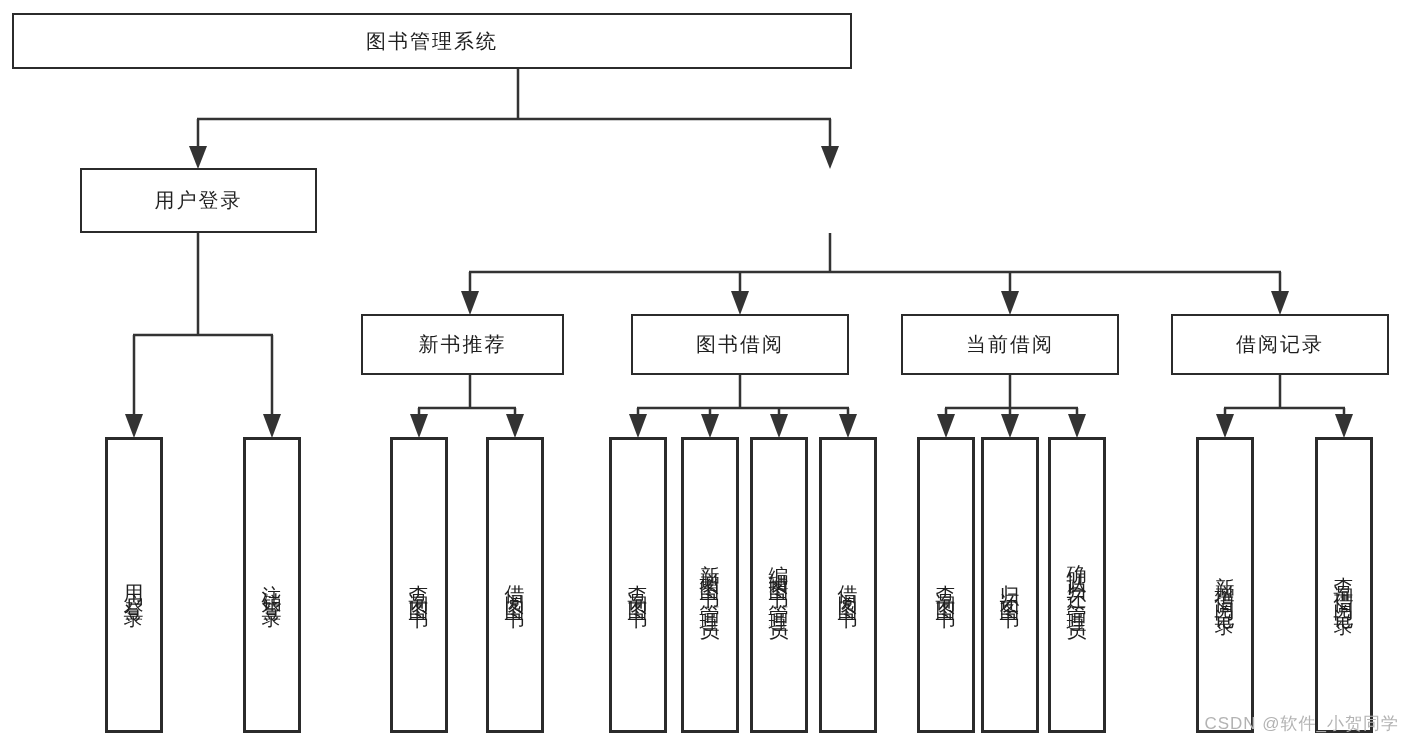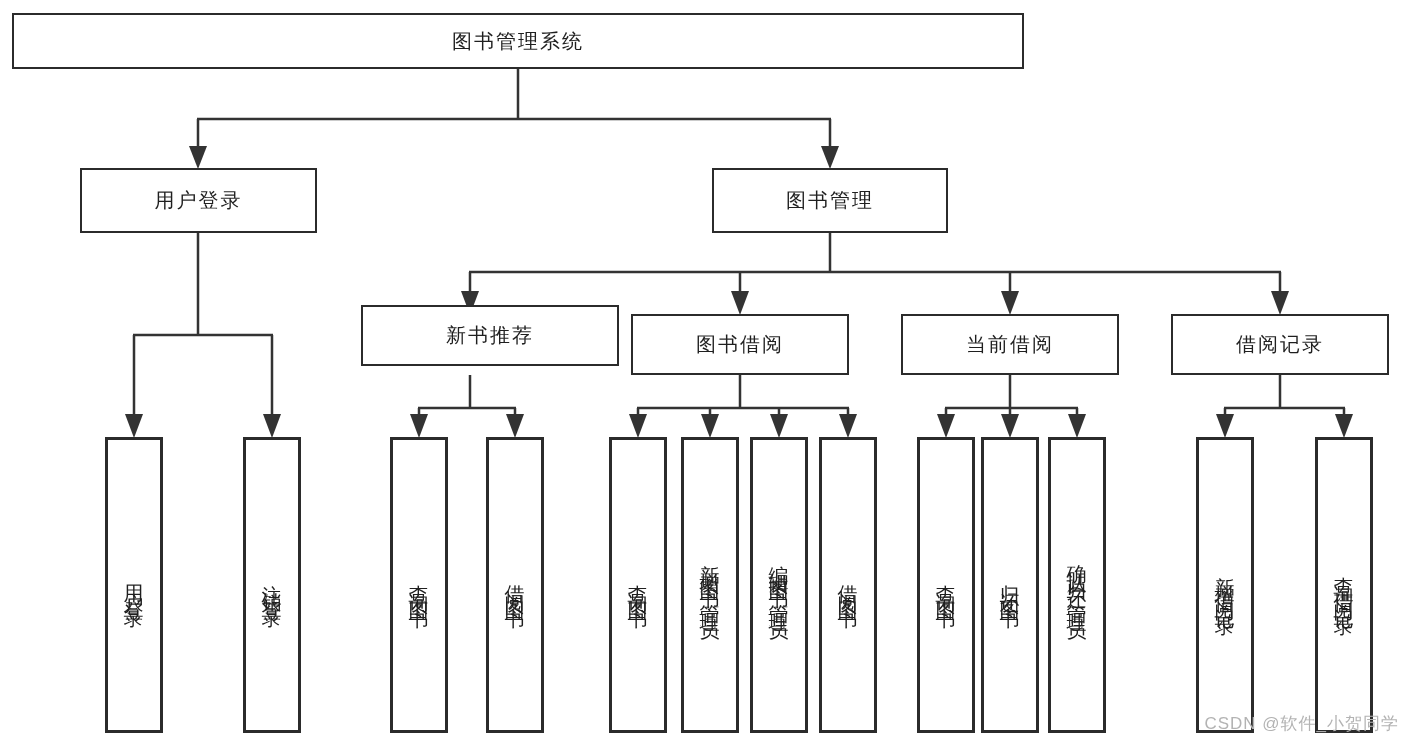--- a/index.html
+++ b/index.html
@@ -108,26 +108,25 @@
       <polygon points="1077,438 1068,414 1086,414"></polygon>
     </g>
 
     <g>
       <path d="M1280 375 V408 M1224 408 H1345 M1225 408 V415 M1344 408 V415"></path>
       <polygon points="1225,438 1216,414 1234,414"></polygon>
       <polygon points="1344,438 1335,414 1353,414"></polygon>
     </g>
   </svg>
 
-  <div class="node" style="left:12px; top:13px; width:1012px; height:56px;">图书管理系统</div>
+  <div class="node" style="left:12px; top:13px; width:840px; height:56px;">图书管理系统</div>
 
   <div class="node" style="left:80px; top:168px; width:237px; height:65px;">用户登录</div>
-  <div class="node" style="left:712px; top:168px; width:236px; height:65px;">图书管理</div>
 
-  <div class="node" style="left:361px; top:305px; width:258px; height:61px;">新书推荐</div>
+  <div class="node" style="left:361px; top:314px; width:203px; height:61px;">新书推荐</div>
   <div class="node" style="left:631px; top:314px; width:218px; height:61px;">图书借阅</div>
   <div class="node" style="left:901px; top:314px; width:218px; height:61px;">当前借阅</div>
   <div class="node" style="left:1171px; top:314px; width:218px; height:61px;">借阅记录</div>
 
   <div class="node leaf" style="left:105px; top:437px; width:58px; height:296px;">用户登录</div>
   <div class="node leaf" style="left:243px; top:437px; width:58px; height:296px;">注销登录</div>
 
   <div class="node leaf" style="left:390px; top:437px; width:58px; height:296px;">查询图书</div>
   <div class="node leaf" style="left:486px; top:437px; width:58px; height:296px;">借阅图书</div>
 

